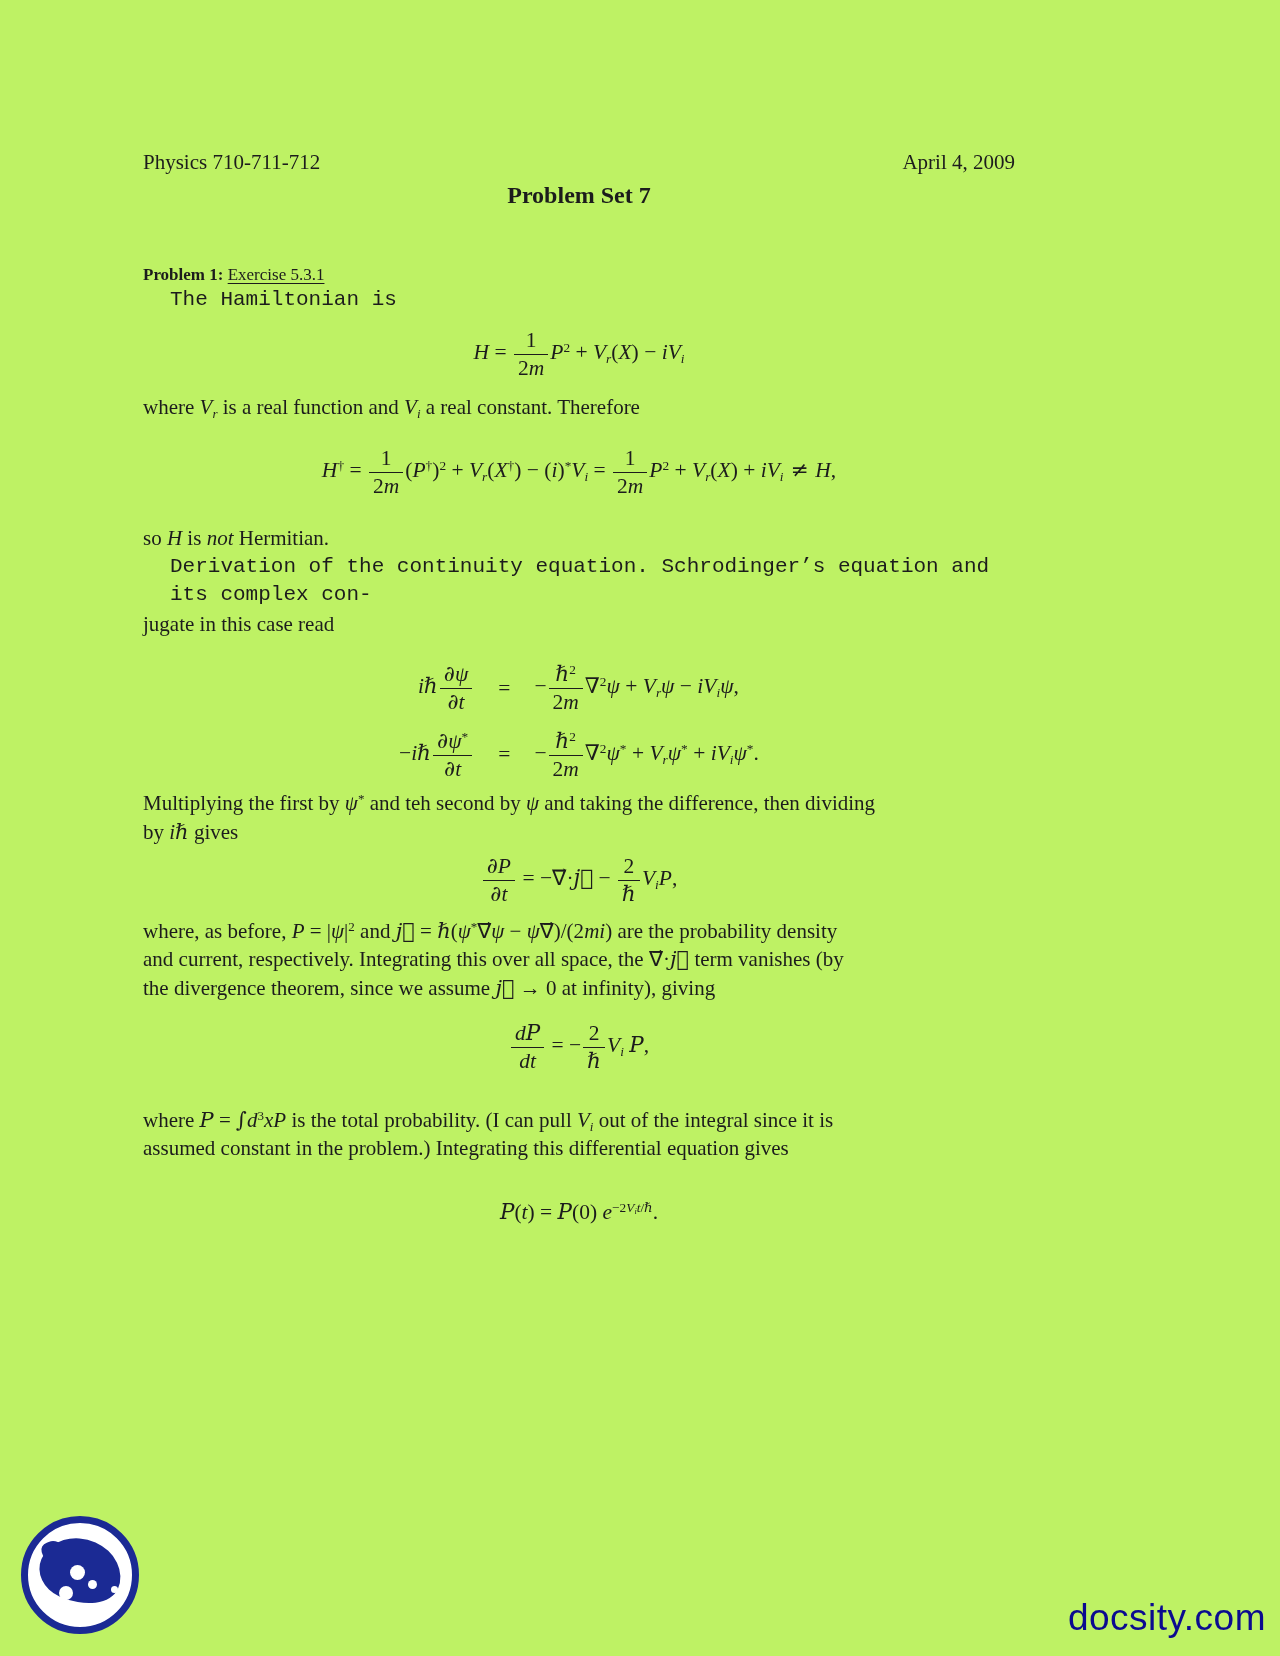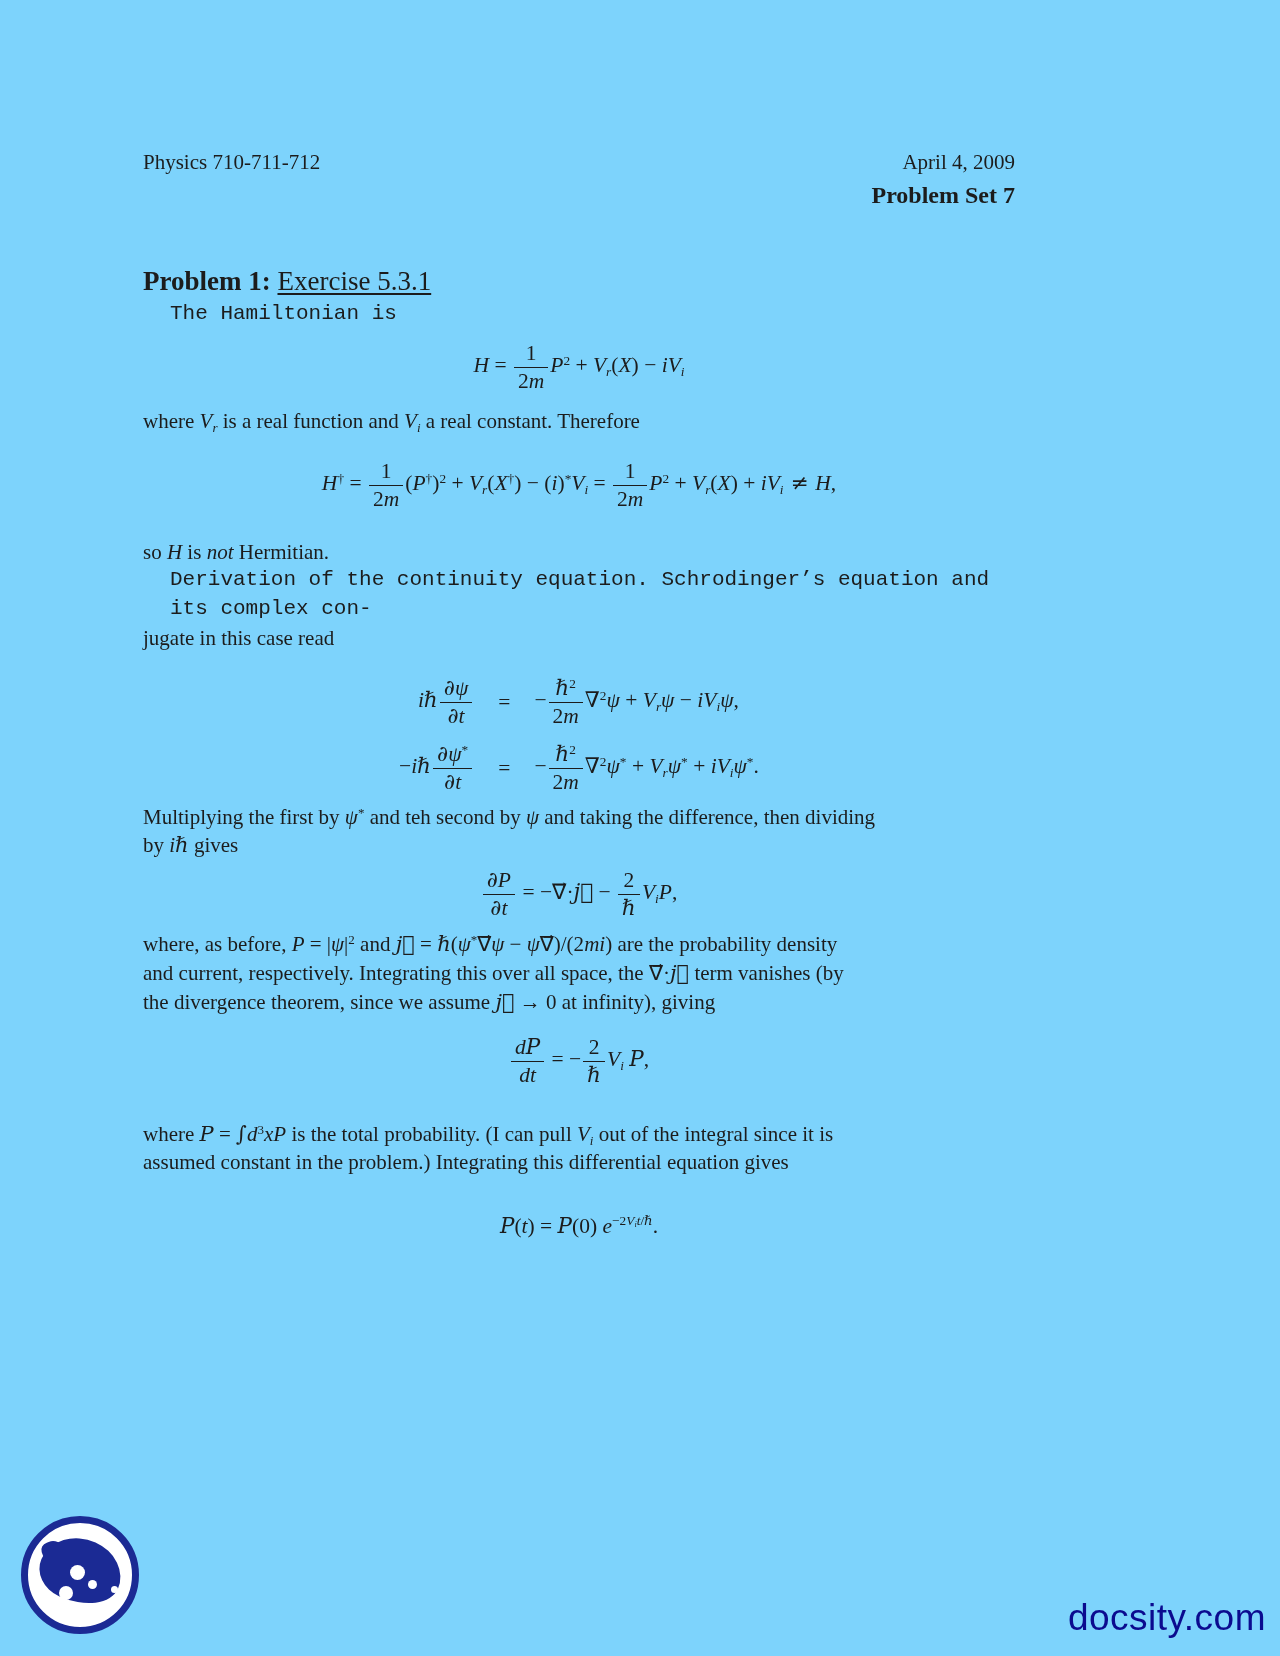--- a/index.html
+++ b/index.html
@@ -4,28 +4,28 @@
 <style>
   * { margin:0; padding:0; box-sizing:border-box; }
   html,body { background:#ffffff; }
   body {
     width:1280px; height:1656px;
     font-family:"Liberation Serif","DejaVu Serif",serif;
     color:#1c1c1c;
     position:relative;
     overflow:hidden;
   }
-  .page { position:relative; width:1280px; height:1656px; background:#7dd3fc; }
+  .page { position:relative; width:1280px; height:1656px; background:#bef264; }
   .content {
     position:absolute; left:143px; top:148px; width:872px;
     font-size:21px; line-height:1.36;
   }
   .hdr { display:flex; justify-content:space-between; }
-  .title { text-align:right; font-weight:700; font-size:24px; margin-top:2px; }
-  .prob-head { margin-top:52px; font-size:27px; }
+  .title { text-align:center; font-weight:700; font-size:24px; margin-top:2px; }
+  .prob-head { margin-top:52px; font-size:17px; }
   .bold { font-weight:700; }
   .underline { text-decoration:underline; text-underline-offset:3px; }
   .line { }
   .indent { padding-left:27px;font-family:Liberation Mono, monospace; }
   .it { font-style:italic; }
   .dv { font-family:"DejaVu Serif",serif; }
   .scr { font-family:"DejaVu Serif",serif; font-style:italic; }
   .sup { font-size:0.62em; vertical-align:0.55em; line-height:0; }
   .sub { font-size:0.62em; vertical-align:-0.28em; line-height:0; }
   .frac { display:inline-block; vertical-align:middle; text-align:center; margin:0 2px; line-height:1.15; }

